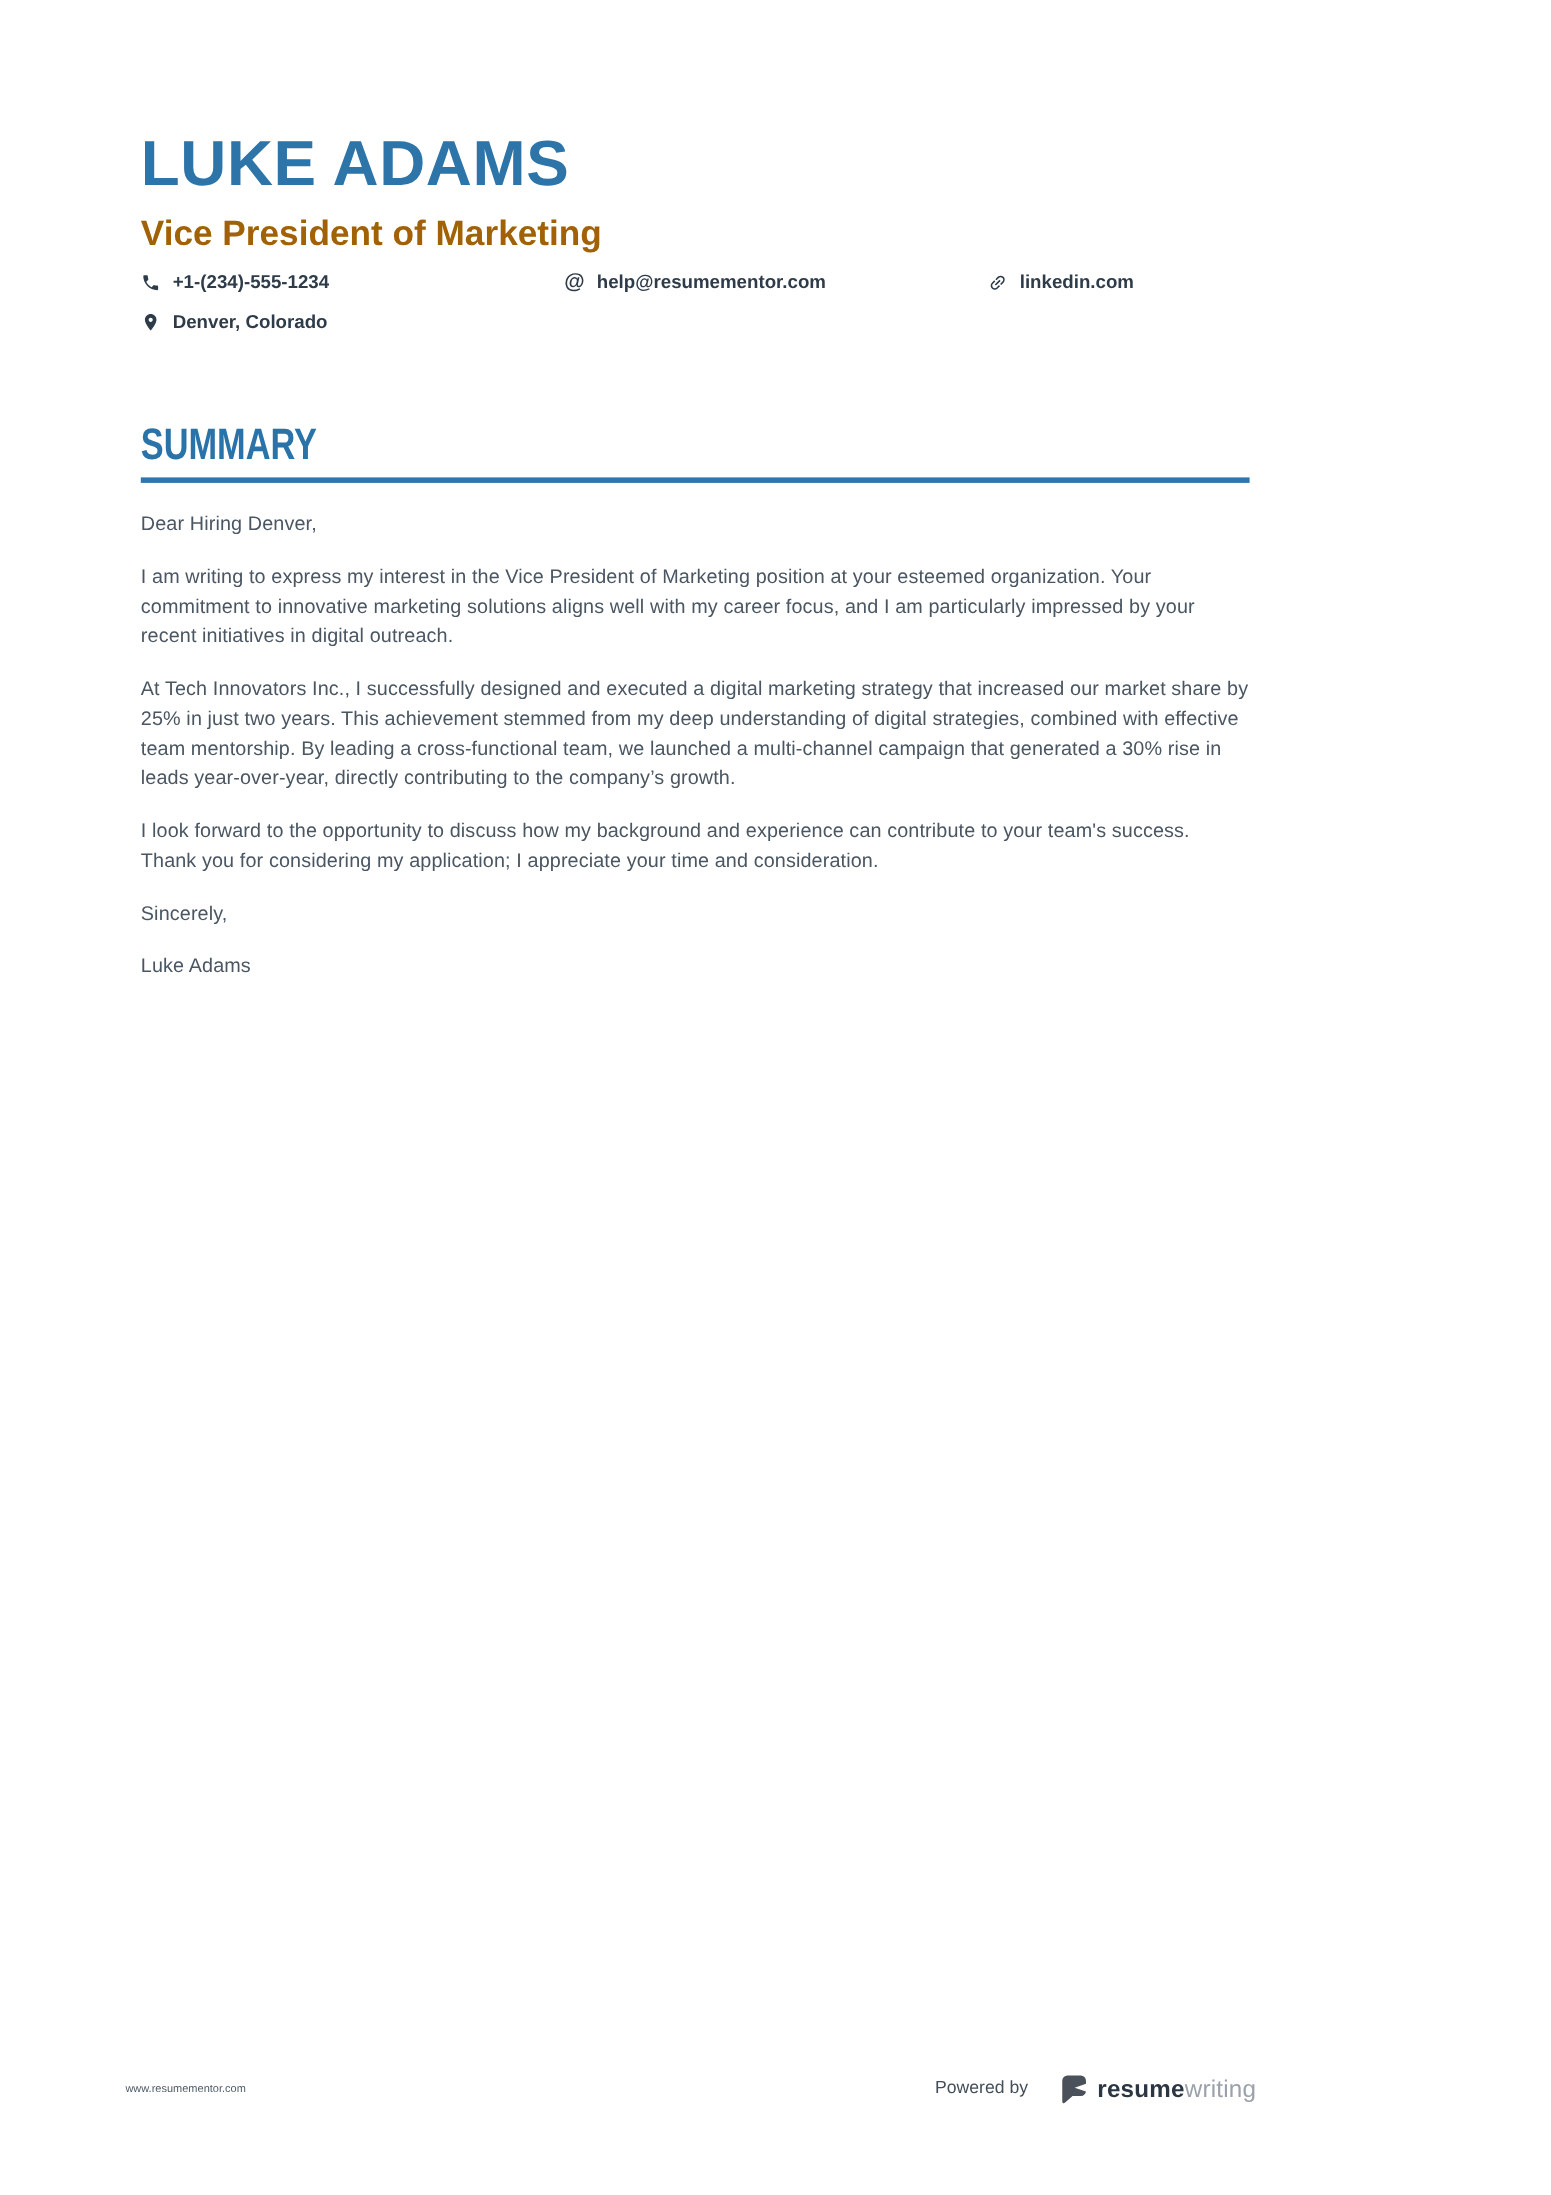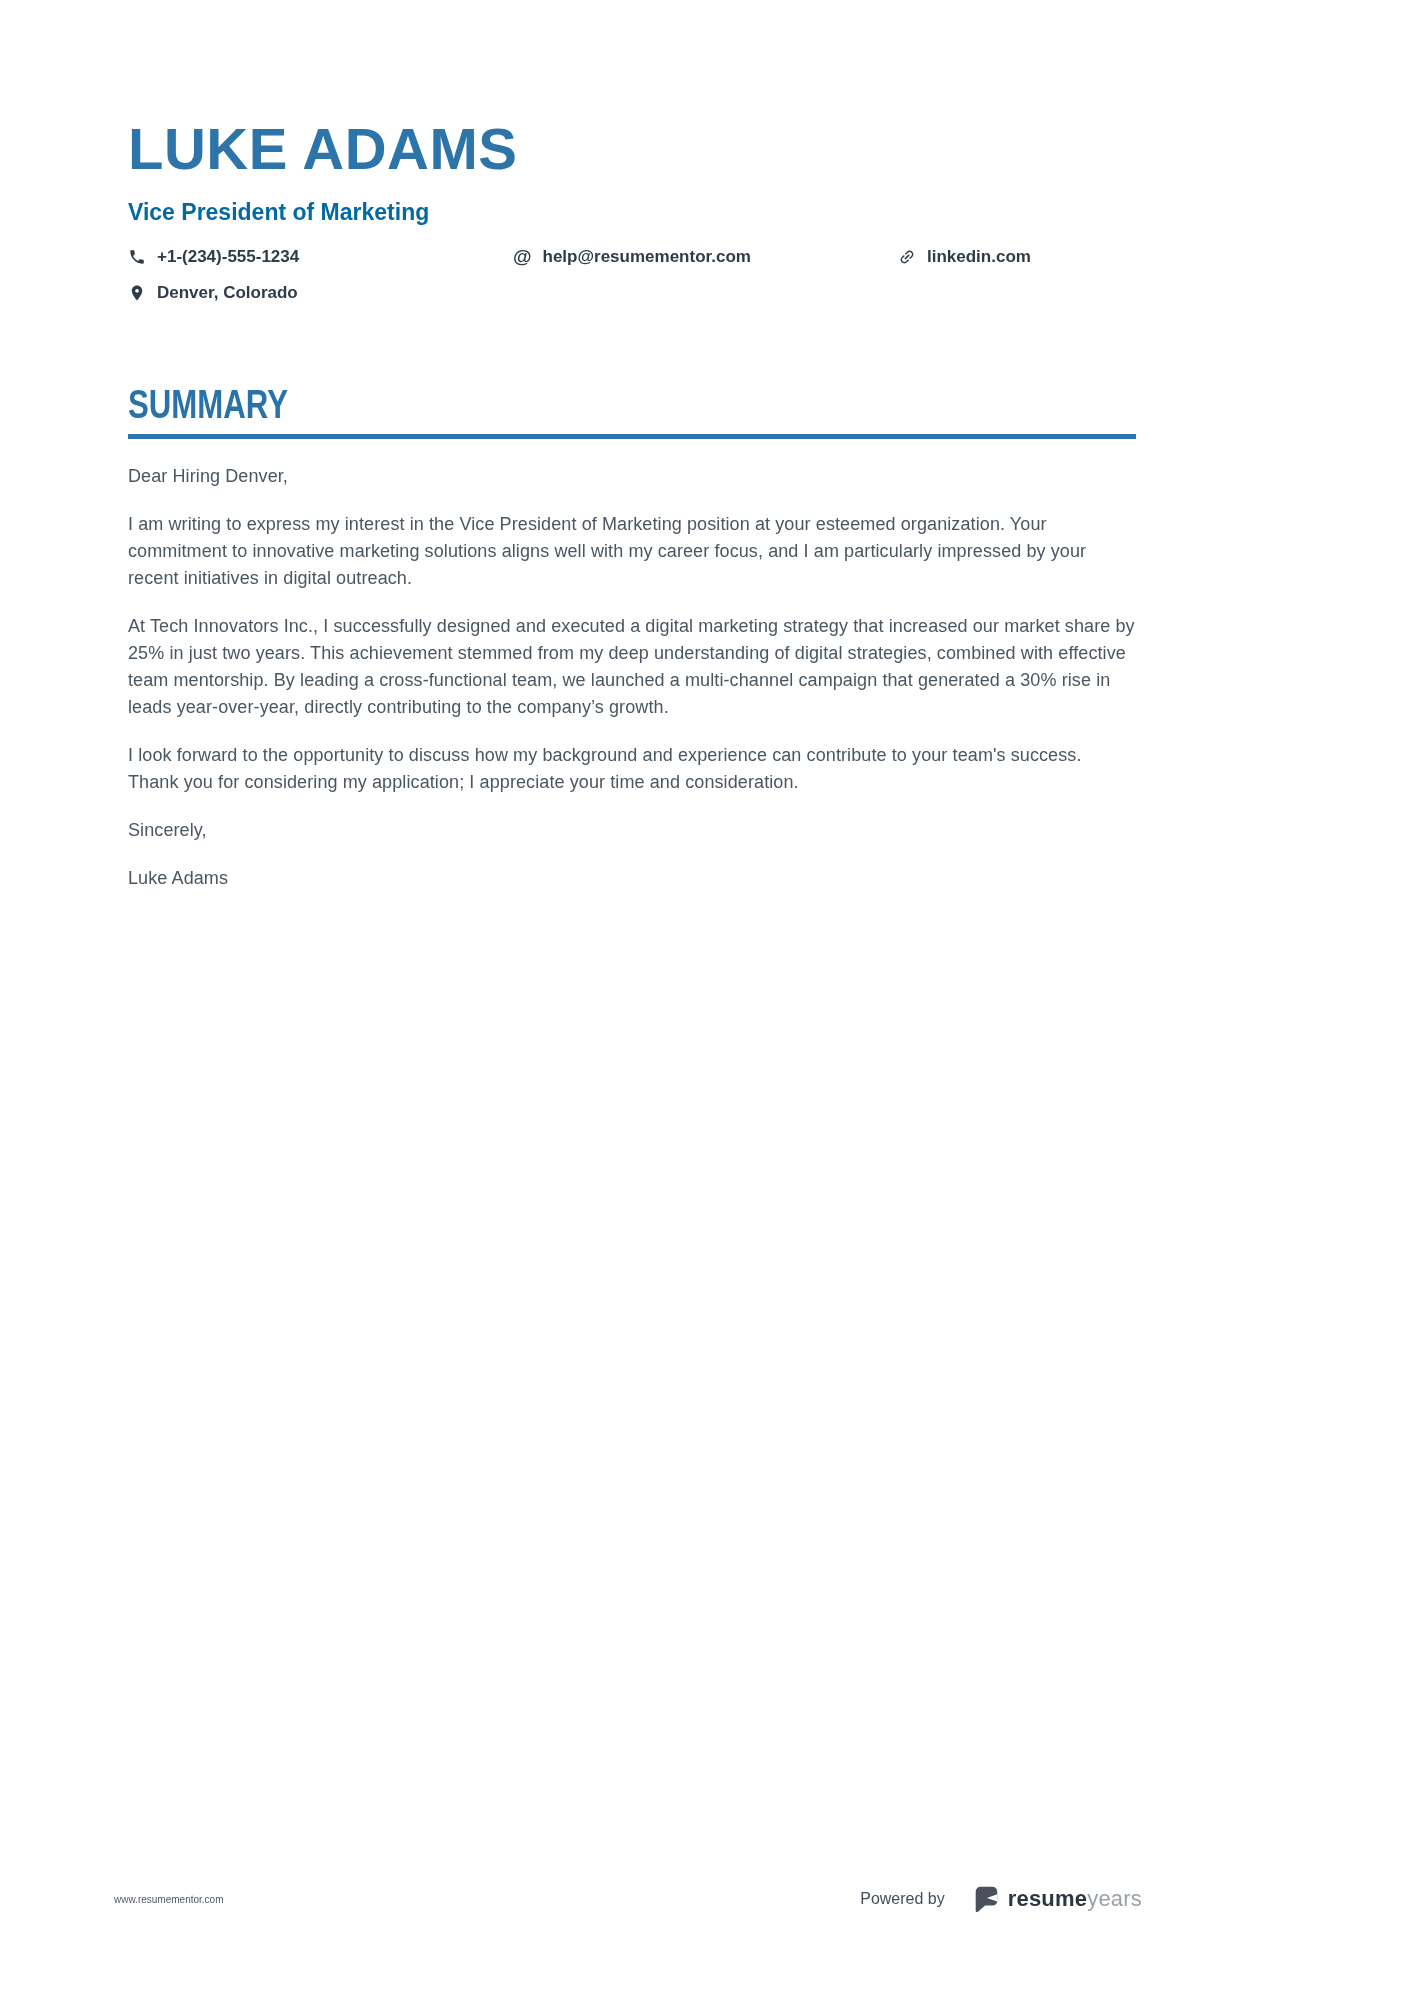--- a/index.html
+++ b/index.html
@@ -16,24 +16,24 @@
   h1.name{
     margin:14px 0 0 0;
     font-size:58px;
     line-height:70px;
     font-weight:700;
     color:#2d74a9;
     letter-spacing:0.5px;
   }
   h2.job-title{
     margin:10px 0 0 0;
-    font-size:23px;
+    font-size:32px;
     line-height:36px;
     font-weight:700;
-    color:#0369a1;
+    color:#a16207;
   }
   .contacts{
     margin-top:16px;
     display:grid;
     grid-template-columns:385px 385px 1fr;
     row-gap:14px;
   }
   .contact{
     display:flex;
     align-items:center;
@@ -171,17 +171,17 @@
   <div class="footer">
     <span class="site-url">www.resumementor.com</span>
 
     <div class="powered">
       <span class="powered-label">Powered by</span>
       <a class="brand">
         <svg width="30" height="30" viewBox="0 0 32 32">
           <path fill="#4a515a" d="M10 3h13a5 5 0 0 1 5 5v10a5 5 0 0 1-5 5h-8l-7.2 6.3C6.3 30.6 5 29.9 5 28V8a5 5 0 0 1 5-5z"></path>
           <path fill="#ffffff" d="M28 11 L17 14.8 L28 18.6 Z"></path>
         </svg>
-        <span class="brand-text"><span class="brand-bold">resume</span><span class="brand-light">years</span></span>
+        <span class="brand-text"><span class="brand-bold">resume</span><span class="brand-light">writing</span></span>
       </a>
     </div>
   </div>
 </div>
 
 </body></html>

